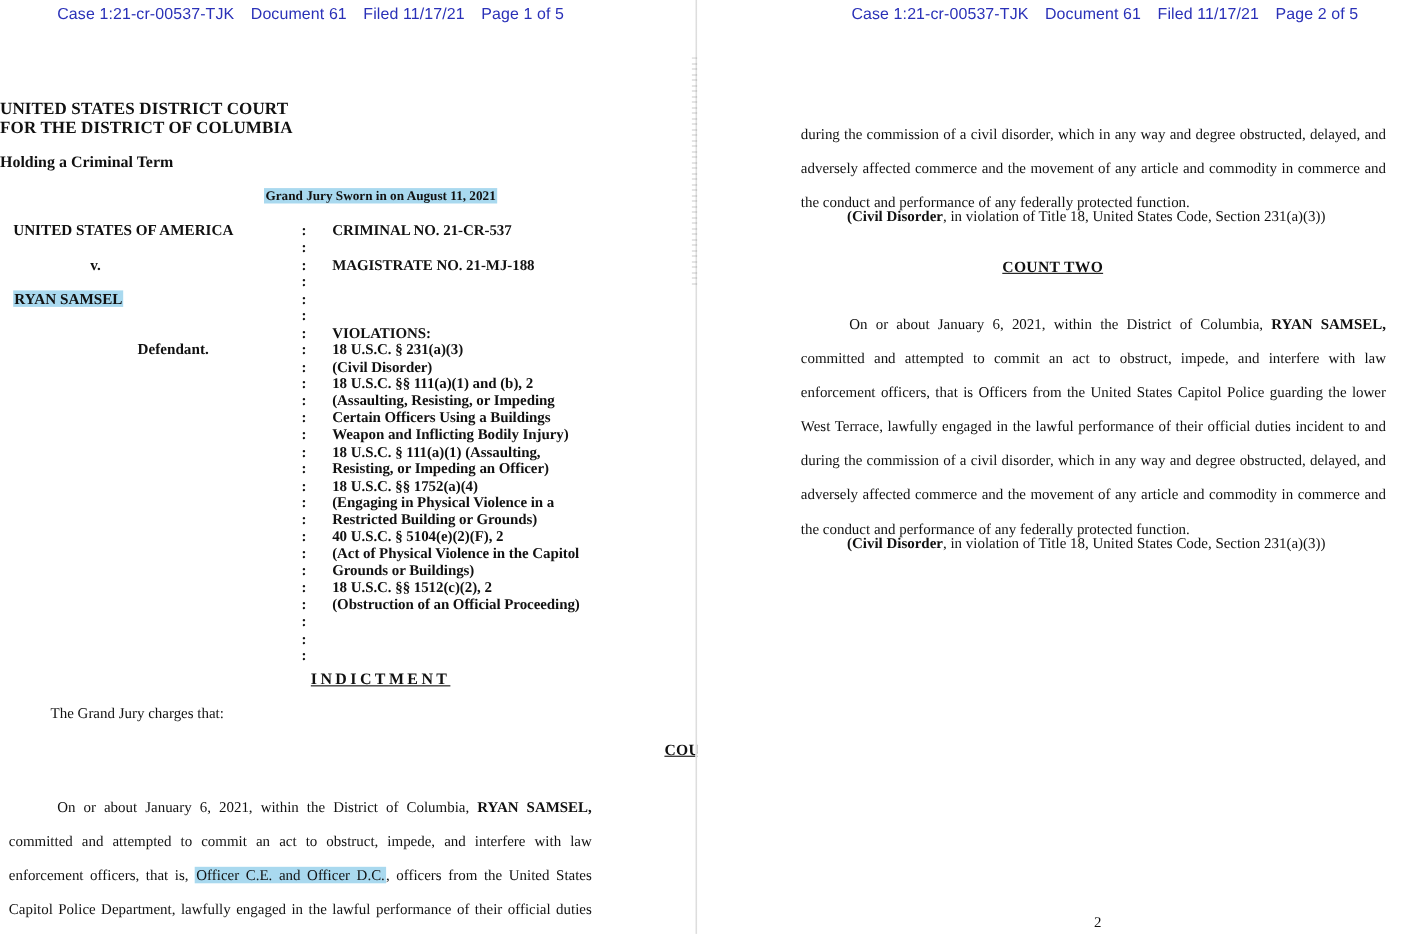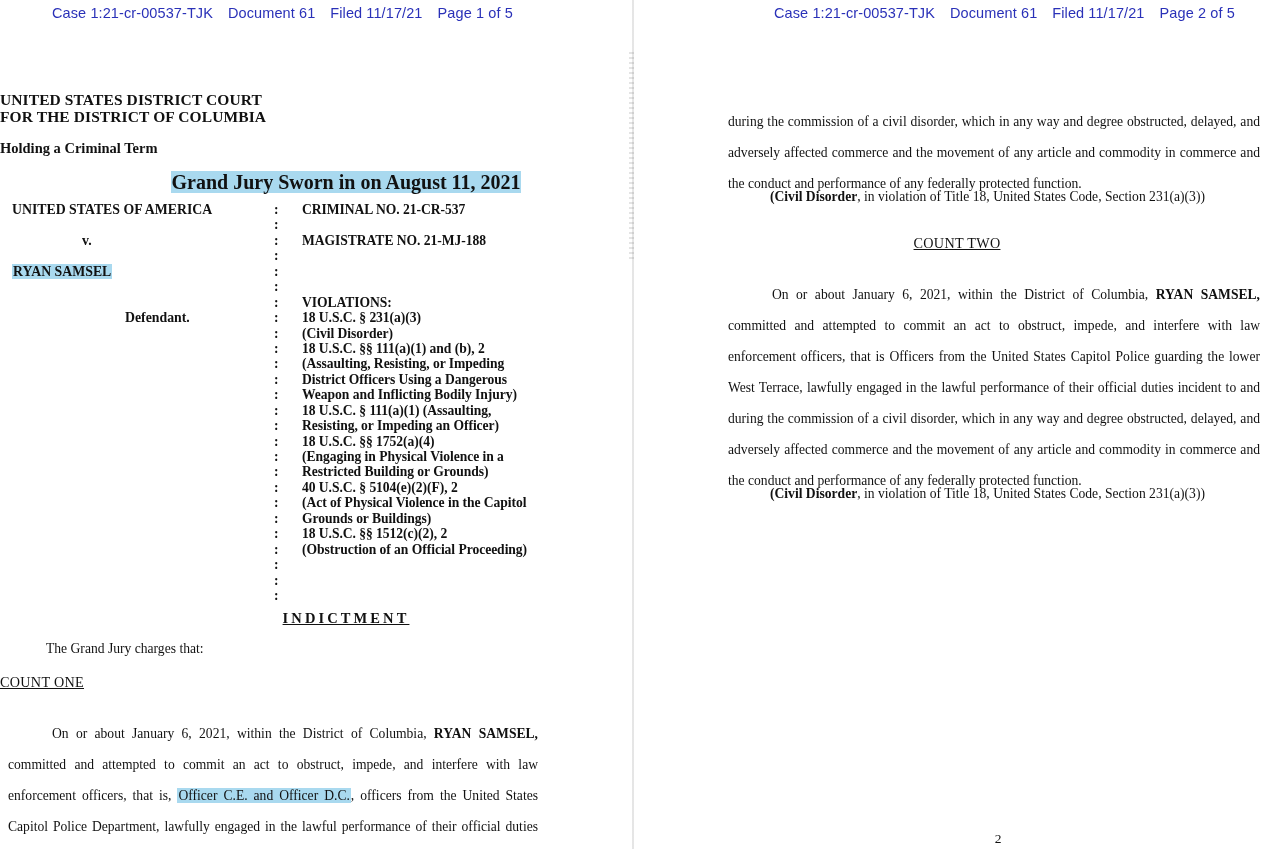--- a/index.html
+++ b/index.html
@@ -94,21 +94,21 @@
     text-align: left;
     font-weight: bold;
     font-size: 14.5px;
   }
   .grandjury {
     position: absolute;
     left: 0; right: 0;
     top: 171px;
     text-align: center;
     font-weight: bold;
-    font-size: 20px;
+    font-size: 12px;
   }
 
   .hl {
     background: #a9d9ef;
     padding: 0 1px;
     box-decoration-break: clone;
     -webkit-box-decoration-break: clone;
   }
 
   
@@ -165,22 +165,22 @@
   .charges-line {
     position: absolute;
     left: 46px;
     top: 641px;
     font-size: 13.6px;
   }
 
   .count-head {
     position: absolute;
     left: 0; right: 0;
-    text-align: left;
-    font-weight: normal;
+    text-align: right;
+    font-weight: bold;
     font-size: 14.2px;
     letter-spacing: .3px;
   }
   .count-head span { text-decoration: underline; }
   .count-one-head { top: 674px; }
 
   .body-para {
     position: absolute;
     font-size: 13.6px;
     text-align: justify;
@@ -300,21 +300,21 @@
       <span class="cap-right">18 U.S.C. §§ 111(a)(1) and (b), 2</span>
     </div>
 
     <div class="cap-row">
       <span class="cap-colon">:</span>
       <span class="cap-right">(Assaulting, Resisting, or Impeding</span>
     </div>
 
     <div class="cap-row">
       <span class="cap-colon">:</span>
-      <span class="cap-right">District Officers Using a Dangerous</span>
+      <span class="cap-right">Certain Officers Using a Buildings</span>
     </div>
 
     <div class="cap-row">
       <span class="cap-colon">:</span>
       <span class="cap-right">Weapon and Inflicting Bodily Injury)</span>
     </div>
 
     <div class="cap-row">
       <span class="cap-colon">:</span>
       <span class="cap-right">18 U.S.C. § 111(a)(1) (Assaulting,</span>

